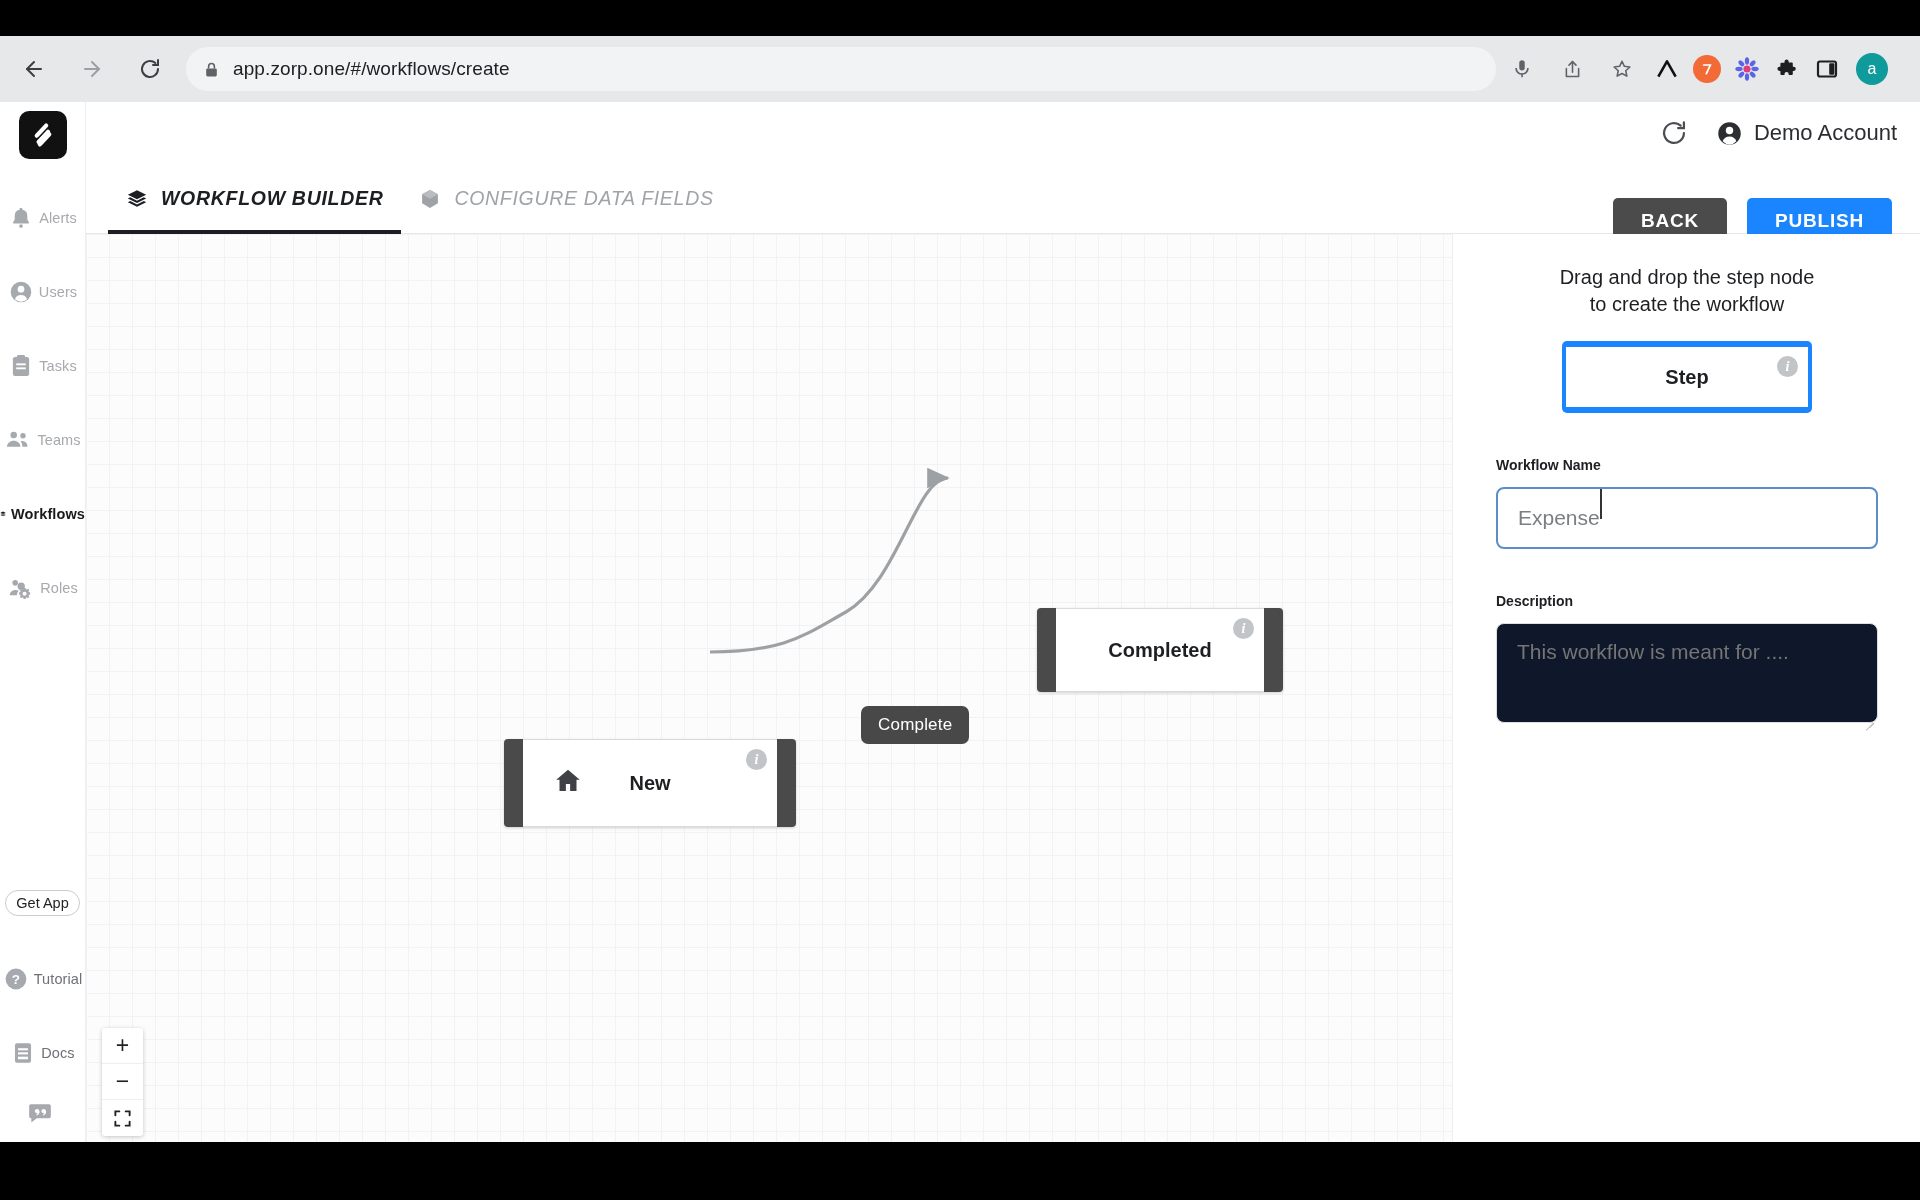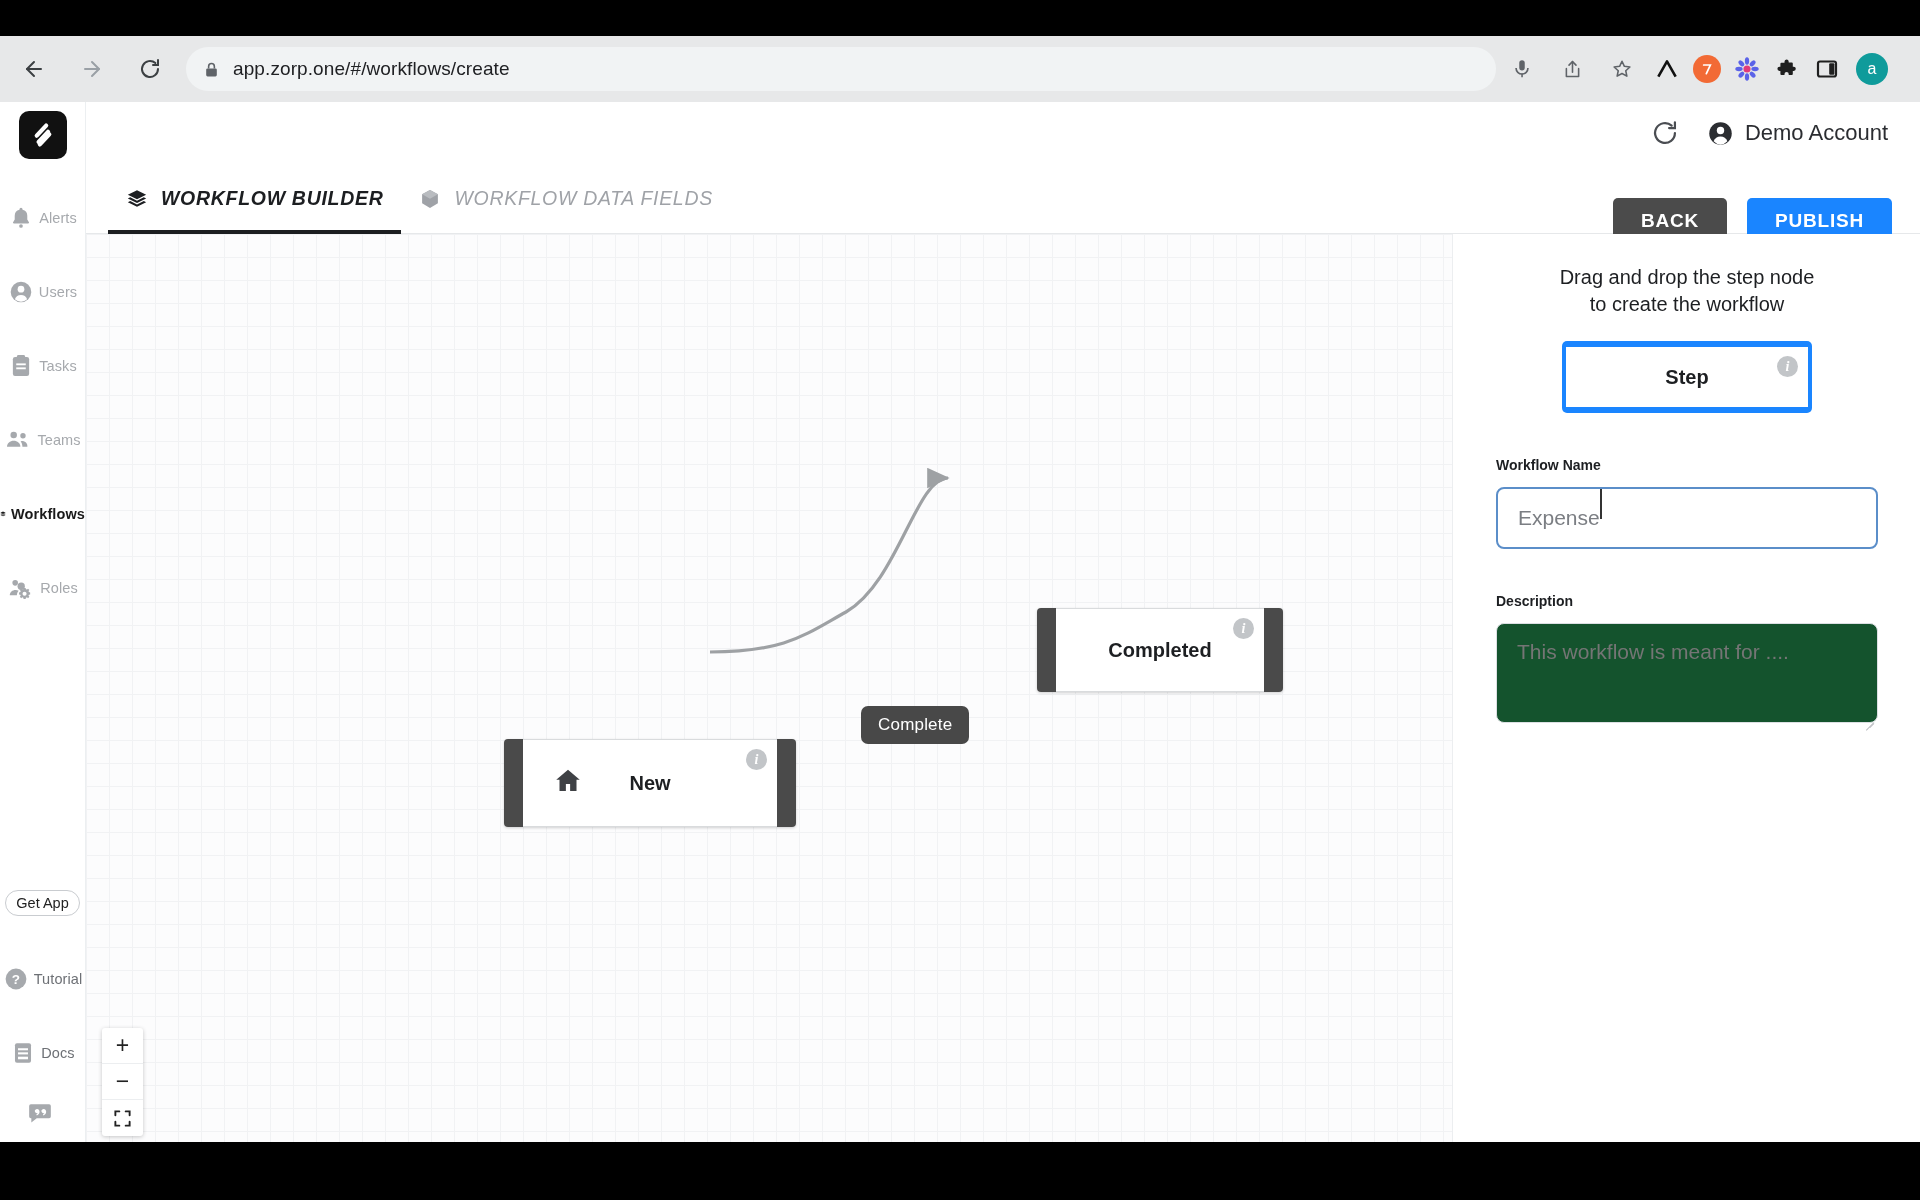--- a/index.html
+++ b/index.html
@@ -74,21 +74,21 @@
     border: 1px solid #c9ccd0; border-radius: 14px; padding: 4px 10px;
     font-size: 14.5px; color: #222; margin-bottom: 26px; background: #fff;
   }
   .rail-bottom { width: 100%; padding-bottom: 6px; }
   .rail-item.bottom .lbl { color: #6d7075; }
 
   
   .topbar {
     position: absolute; left: 86px; top: 0; right: 0; height: 62px;
     background: #fff; display: flex; align-items: center; justify-content: flex-end;
-    padding-right: 32px; gap: 28px;
+    padding-right: 23px; gap: 28px;
   }
   .refresh-btn { color: #4a4d52; display: flex; align-items: center; }
   .account { display: flex; align-items: center; gap: 11px; color: #2b2d31; }
   .account .name { font-size: 22px; }
 
   
   .tabbar {
     position: absolute; left: 86px; top: 62px; right: 0; height: 70px;
     background: #fff; border-bottom: 1px solid #e6e8ea;
     display: flex; align-items: center; padding-left: 22px;
@@ -189,21 +189,21 @@
     border-radius: 8px; padding: 0 20px; font-size: 21px; color: #7b7e83;
     font-family: inherit; background: #fff; outline: none;
   }
   .input-wrap { position: relative; }
   .caret {
     position: absolute; top: 16px; width: 1.5px; height: 30px; background: #333;
   }
   .text-area {
     margin-top: 14px; width: 100%; height: 100px; border: 1px solid #dcdfe3;
     border-radius: 8px; padding: 16px 20px; font-size: 21px; color: #9a9da2;
-    font-family: inherit; background: #14532d; outline: none; resize: none;
+    font-family: inherit; background: #0f172a; outline: none; resize: none;
   }
   .ta-wrap { position: relative; }
   .ta-grip {
     position: absolute; right: 4px; bottom: 3px; width: 12px; height: 12px;
     pointer-events: none;
   }
   .ta-grip i {
     position: absolute; right: 0; background: #b9bcc0; height: 1px; transform-origin: right;
     transform: rotate(-45deg);
   }
@@ -437,21 +437,21 @@
         </span>
         <span>WORKFLOW BUILDER</span>
       </div>
       <div class="tab">
         <span class="ic">
           <svg width="22" height="22" viewBox="0 0 24 24" fill="#9fa2a7">
               <path d="M12 2.2l8.6 4.6v9.9L12 21.8l-8.6-5.1V6.8z"></path>
               <path d="M12 2.2l8.6 4.6L12 11.8 3.4 6.8z" fill="#b9bcc0"></path>
             </svg>
         </span>
-        <span>WORKFLOW DATA FIELDS</span>
+        <span>CONFIGURE DATA FIELDS</span>
       </div>
       <div class="topbtns">
         <button class="btn btn-back">BACK</button>
         <button class="btn btn-publish">PUBLISH</button>
       </div>
     </div>
 
     <div class="canvas">
 
       <svg width="1367" height="908" style="position:absolute;left:0;top:0">

